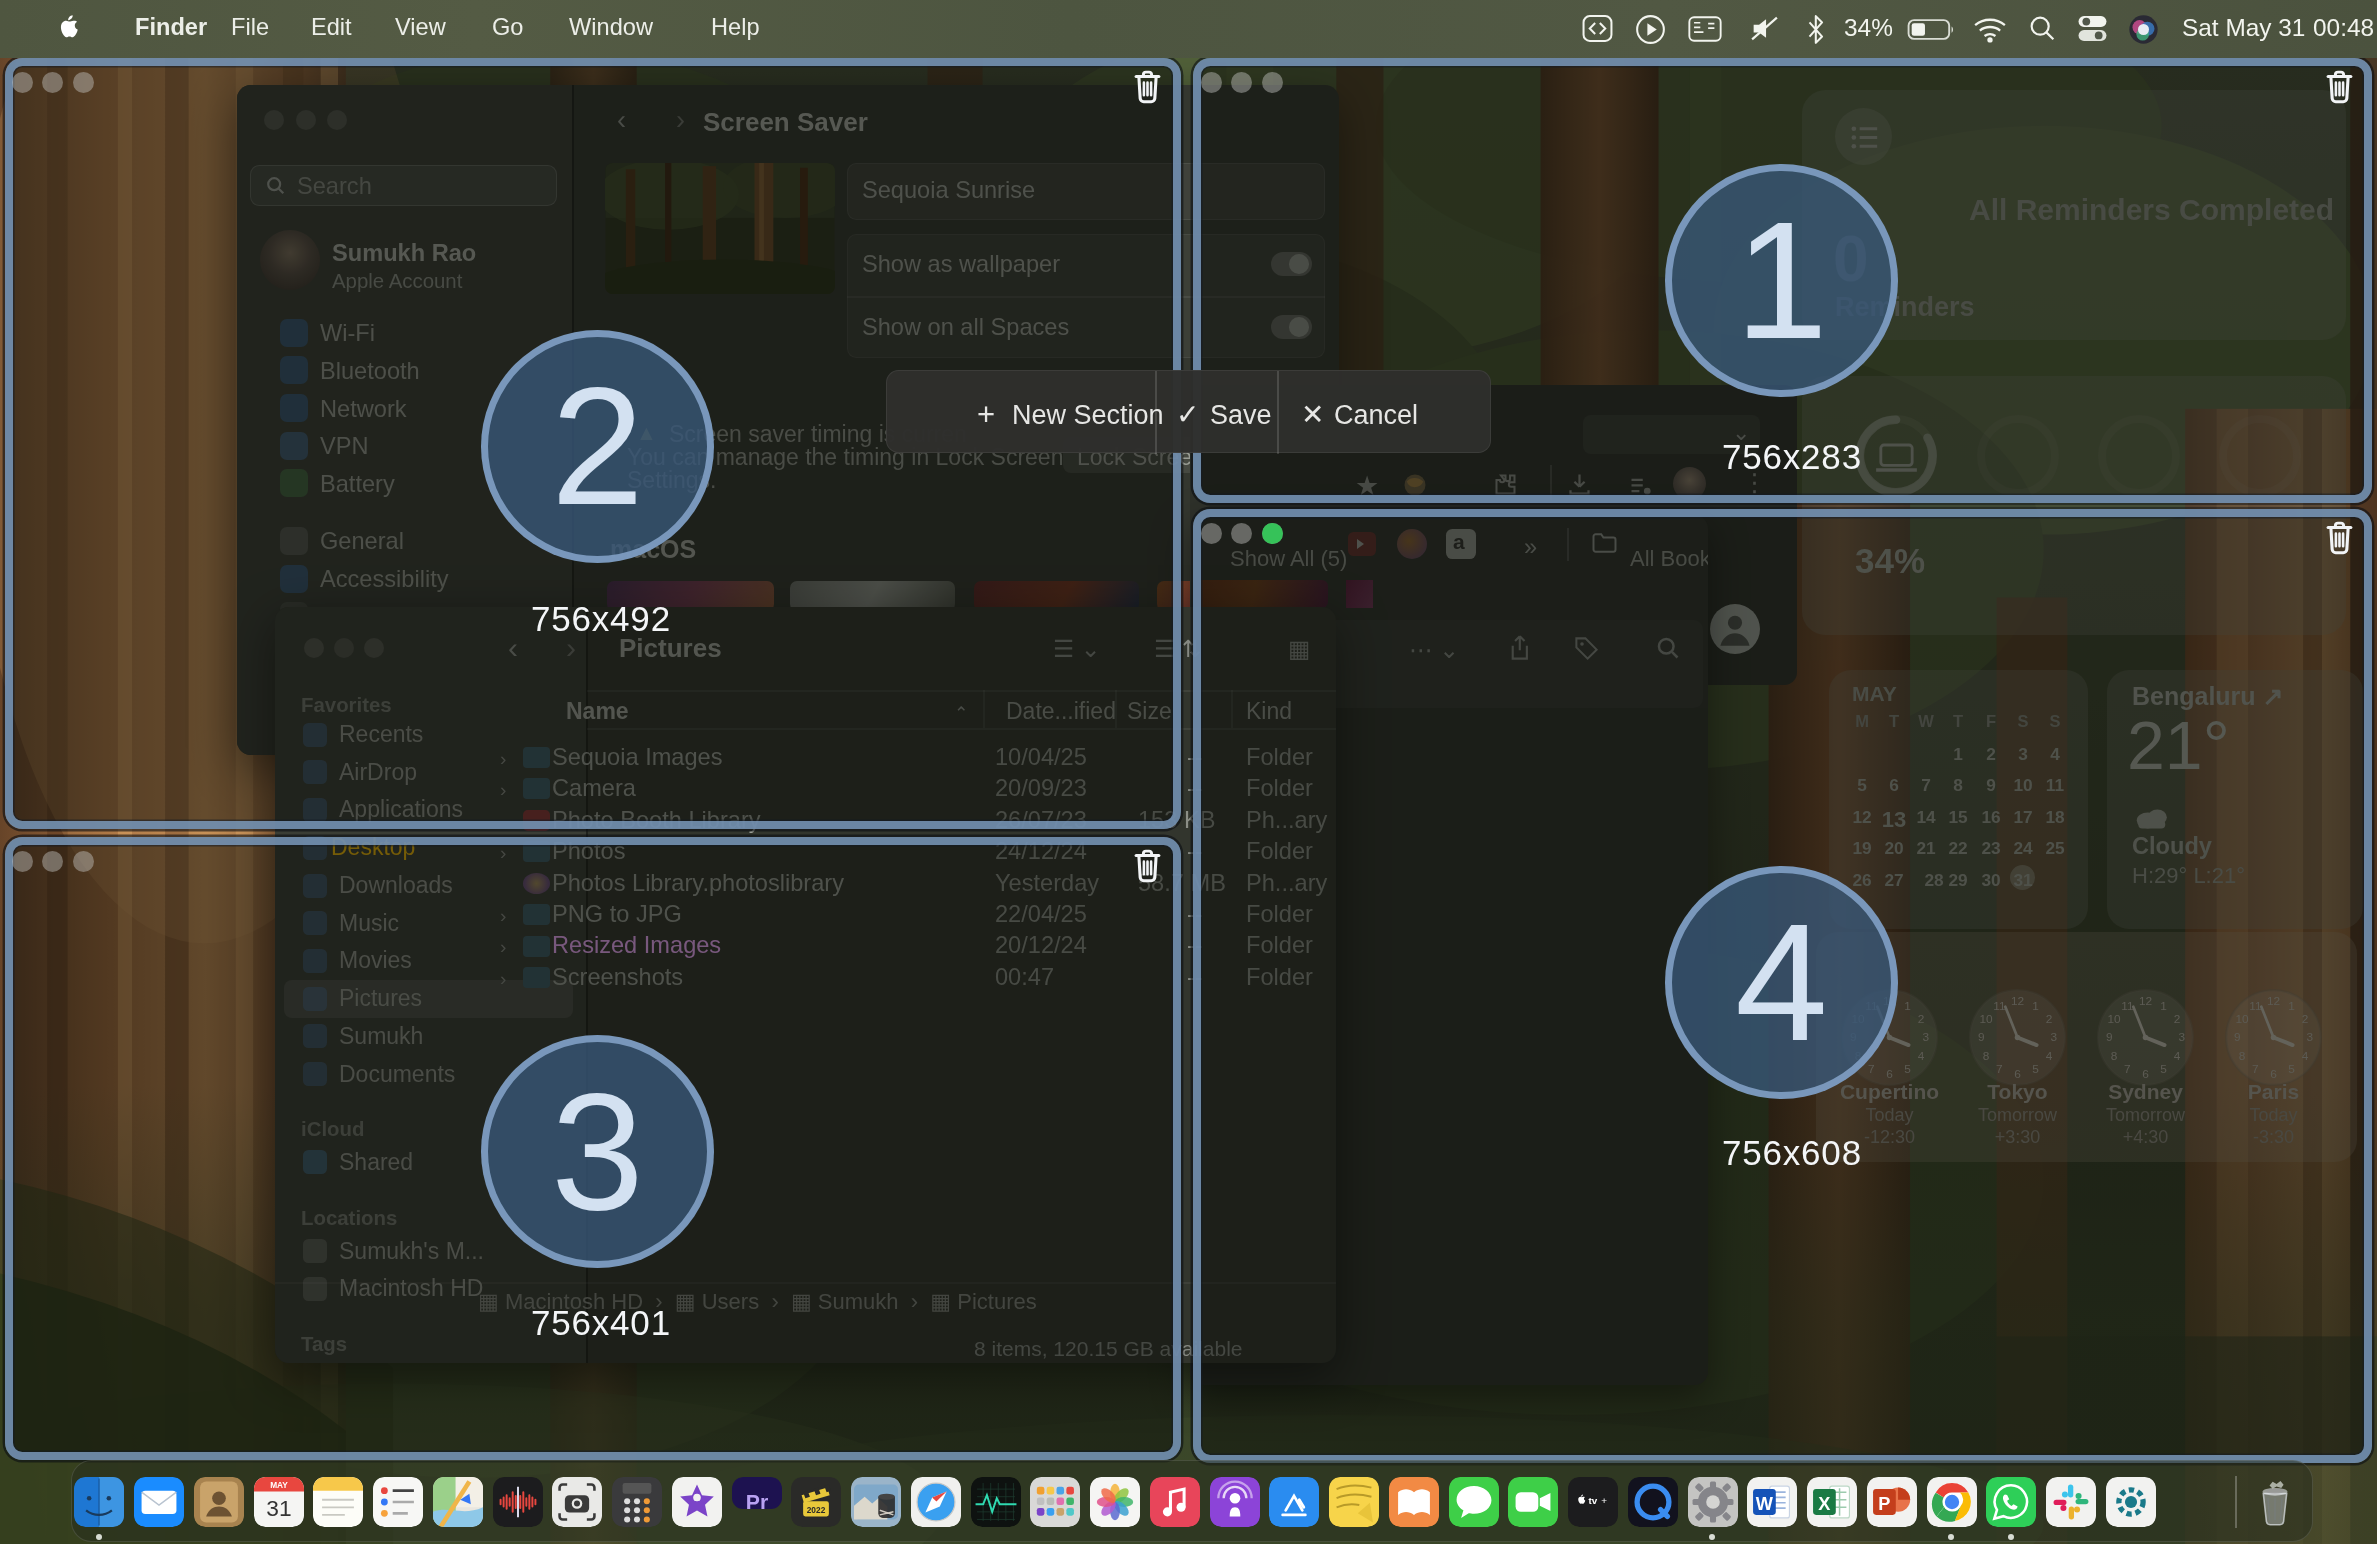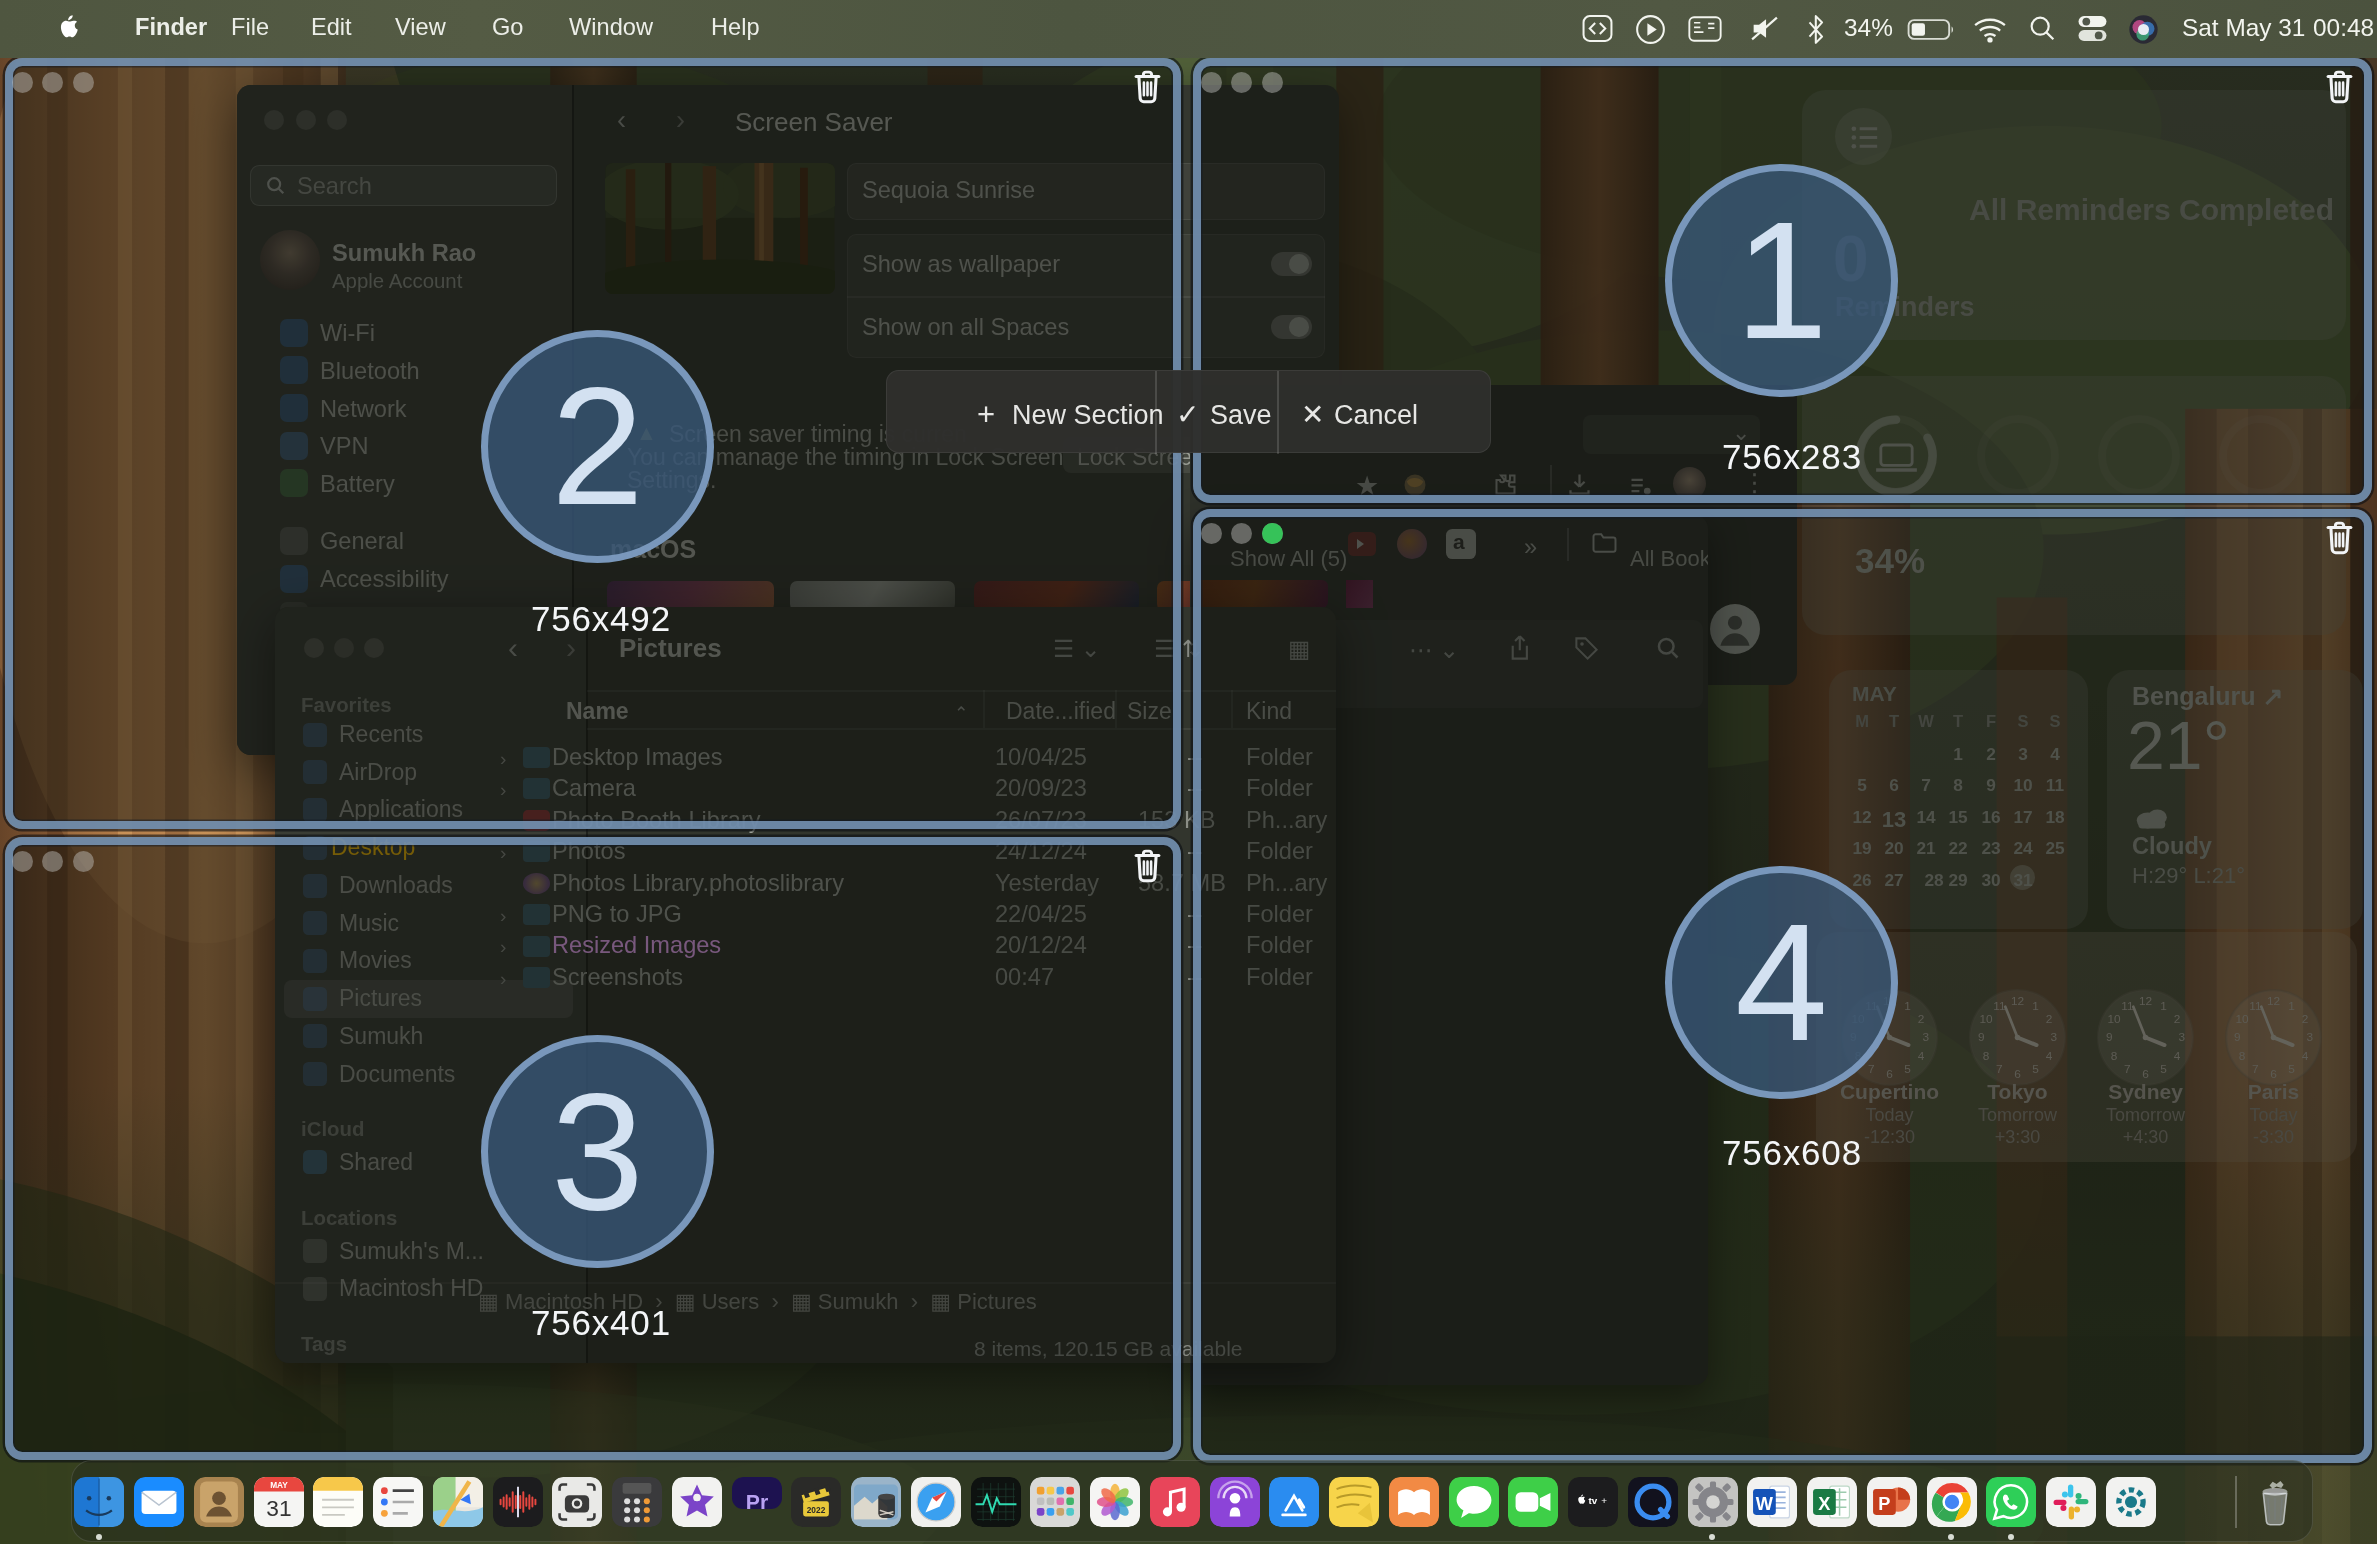--- a/index.html
+++ b/index.html
@@ -151,21 +151,21 @@
           <div class="abs" style="left: 43px; top: 442px; width: 28px; height: 28px; border-radius: 7px; background: rgb(109, 111, 105); opacity: 0.5;"></div>
           <div class="abs" style="left: 83px; top: 443px; font-size: 23.6px; color: rgb(150, 153, 144);">General</div>
           <div class="abs" style="left: 43px; top: 480px; width: 28px; height: 28px; border-radius: 7px; background: rgb(58, 111, 174); opacity: 0.5;"></div>
           <div class="abs" style="left: 83px; top: 481px; font-size: 23.6px; color: rgb(150, 153, 144);">Accessibility</div>
           <div class="abs" style="left: 43px; top: 517px; width: 28px; height: 28px; border-radius: 7px; background: rgb(90, 92, 86); opacity: 0.5;"></div>
           <div class="abs" style="left: 43px; top: 555px; width: 28px; height: 28px; border-radius: 7px; background: rgb(122, 82, 122); opacity: 0.5;"></div>
           <div class="abs" style="left: 43px; top: 593px; width: 28px; height: 28px; border-radius: 7px; background: rgb(78, 138, 78); opacity: 0.5;"></div>
         </div>
     <div class="abs" style="left:380px; top:20.4px; font-size:27px; color:#8f928c;">‹</div>
     <div class="abs" style="left:439px; top:20.4px; font-size:27px; color:#6f726c;">›</div>
-    <div class="abs" style="left:466px; top:22px; font-size:26px; font-weight:400; color:#a9aca4;margin-left:32px;">Screen Saver</div>
+    <div class="abs" style="left:466px; top:22px; font-size:26px; font-weight:700; color:#a9aca4;">Screen Saver</div>
     <div class="abs" style="left:368px; top:78px; width:230px; height:131px; border-radius:7.9px; overflow:hidden;">
       <svg width="230" height="131" viewBox="0 0 292 167">
         <rect width="292" height="167" fill="#2e3520"></rect>
         <rect x="0" y="0" width="292" height="70" fill="#39422a"></rect>
         <ellipse cx="80" cy="40" rx="90" ry="45" fill="#46512e" opacity="0.7"></ellipse>
         <ellipse cx="230" cy="30" rx="80" ry="40" fill="#414c2c" opacity="0.7"></ellipse>
         <rect x="26" y="8" width="12" height="159" fill="#4e3619"></rect>
         <rect x="76" y="0" width="8" height="167" fill="#3e2915"></rect>
         <rect x="124" y="4" width="17" height="163" fill="#5a3e21"></rect>
         <rect x="190" y="0" width="24" height="167" fill="#6b4a28"></rect>
@@ -333,21 +333,21 @@
     <div class="abs" style="left:708px; top:83px; width:1.6px; height:38px; background:rgba(255,255,255,0.07);"></div>
     <div class="abs" style="left:731px; top:91px; font-size:23px; color:#8f928a;">Date...ified</div>
     <div class="abs" style="left:840px; top:83px; width:1.6px; height:38px; background:rgba(255,255,255,0.07);"></div>
     <div class="abs" style="left:852px; top:91px; font-size:23px; color:#8f928a;">Size</div>
     <div class="abs" style="left:956px; top:83px; width:1.6px; height:38px; background:rgba(255,255,255,0.07);"></div>
     <div class="abs" style="left:971px; top:91px; font-size:23px; color:#8f928a;">Kind</div>
     <div class="abs" style="left:312px; top:121px; width:749px; height:1.6px; background:rgba(255,255,255,0.07);"></div>
     <div id="flist">
           <div class="abs" style="left: 225px; top: 141px; font-size: 19px; color: rgb(133, 136, 130);">›</div>
           <div class="abs" style="left: 248px; top: 140px; width: 27px; height: 21px; background: rgb(62, 93, 104); border-radius: 3.9px;"></div>
-          <div class="abs" style="left: 277px; top: 137px; font-size: 23.6px; color: rgb(154, 157, 149);">Desktop Images</div>
+          <div class="abs" style="left: 277px; top: 137px; font-size: 23.6px; color: rgb(154, 157, 149);">Sequoia Images</div>
           <div class="abs" style="left: 720px; top: 137px; font-size: 23.6px; color: rgb(139, 142, 134);">10/04/25</div>
           <div class="abs" style="left: 912px; top: 137px; font-size: 23.6px; color: rgb(133, 136, 130);">--</div>
           <div class="abs" style="left: 971px; top: 137px; font-size: 23.6px; color: rgb(139, 142, 134);">Folder</div>
           <div class="abs" style="left: 225px; top: 172px; font-size: 19px; color: rgb(133, 136, 130);">›</div>
           <div class="abs" style="left: 248px; top: 171px; width: 27px; height: 21px; background: rgb(62, 93, 104); border-radius: 3.9px;"></div>
           <div class="abs" style="left: 277px; top: 168px; font-size: 23.6px; color: rgb(154, 157, 149);">Camera</div>
           <div class="abs" style="left: 720px; top: 168px; font-size: 23.6px; color: rgb(139, 142, 134);">20/09/23</div>
           <div class="abs" style="left: 912px; top: 168px; font-size: 23.6px; color: rgb(133, 136, 130);">--</div>
           <div class="abs" style="left: 971px; top: 168px; font-size: 23.6px; color: rgb(139, 142, 134);">Folder</div>
           <div class="abs" style="left: 248px; top: 203px; width: 27px; height: 21px; background: rgb(138, 56, 56); border-radius: 4.7px;"></div>

